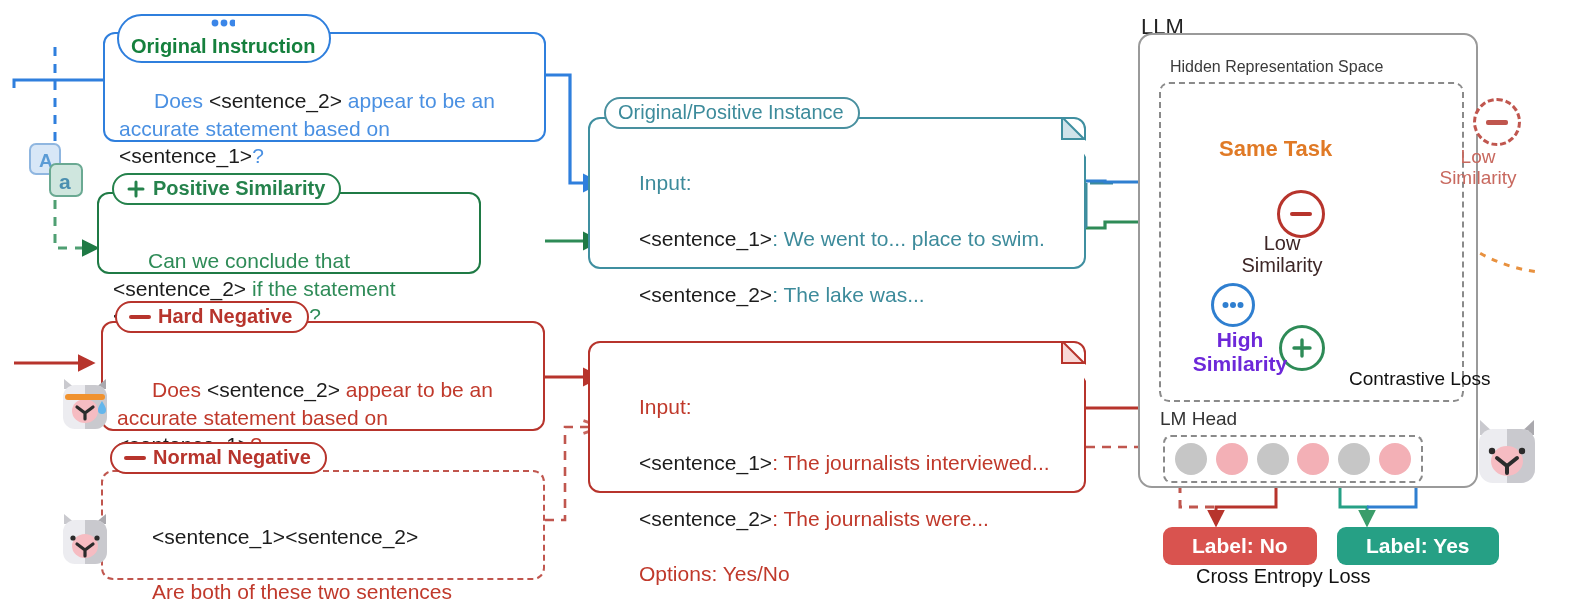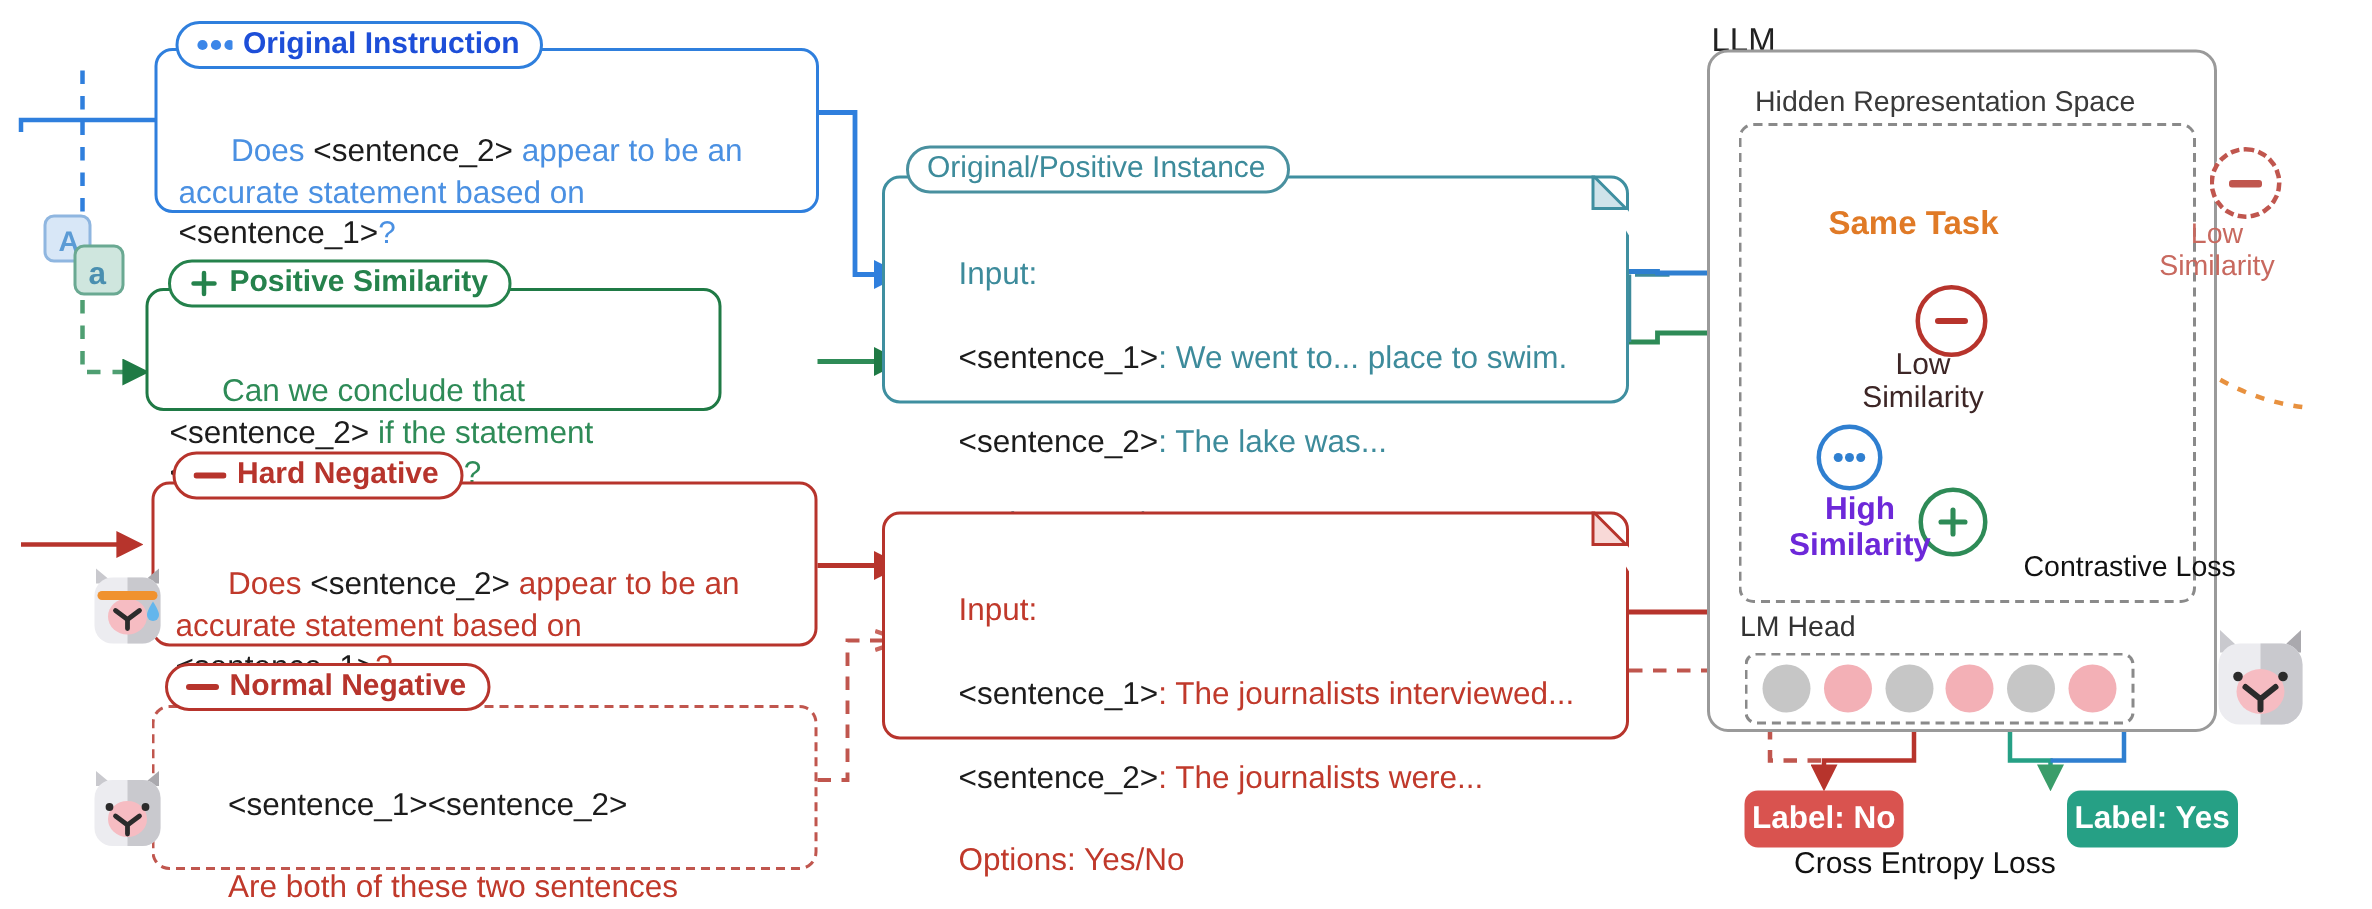--- a/index.html
+++ b/index.html
@@ -9,60 +9,60 @@
 
   
   .card{position:absolute;box-sizing:border-box;border:2.5px solid #000;border-radius:12px;background:#fff;}
   .pill{position:absolute;display:inline-flex;align-items:center;gap:7px;
         border:2.5px solid #000;border-radius:999px;background:#fff;
         padding:2px 14px 3px 12px;white-space:nowrap;line-height:1.15;font-size:20px;font-weight:600;z-index:6;}
   .card .body{position:absolute;left:14px;right:10px;top:26px;font-size:21px;line-height:1.30;white-space:pre-wrap;}
   .ph{color:#1c1c1c;font-weight:500;text-align:center;}
 
   
-  .blue{border-color:#2f7fdd;} .blue .pill,.pill.blue{border-color:#2f7fdd;color:#1d4ed8;}
+  .blue{border-color:#2f7fdd;} .blue .pill,.pill.blue{border-color:#2f7fdd;color:#15803d;flex-direction:column;}
   .t-blue{color:#4a90e2;}
   .green{border-color:#1f7a45;} .pill.green{border-color:#25824c;color:#25824c;}
   .t-green{color:#2e8b57;}
   .red{border-color:#b7342c;} .pill.red{border-color:#b7342c;color:#b7342c;}
   .t-red{color:#c0392b;}
   .teal{border-color:#3f8fa0;} .pill.teal{border-color:#49909f;color:#3d8b9b;}
   .t-teal{color:#3d8b9b;}
   .dashed{border-style:dashed;border-width:2px;}
 
   
   #llm-panel{position:absolute;left:1138px;top:33px;width:340px;height:455px;
              border:2px solid #9a9a9a;border-radius:14px;background:#fff;box-sizing:border-box;}
   #llm-label{position:absolute;left:1141px;top:14px;font-size:22px;color:#222;}
   #hrs-box{position:absolute;left:1159px;top:82px;width:305px;height:320px;
            border:2px dashed #8a8a8a;border-radius:10px;box-sizing:border-box;}
-  #hrs-label{position:absolute;left:1170px;top:58px;font-size:19px;color:#3a3a3a;}
+  #hrs-label{position:absolute;left:1170px;top:58px;font-size:16px;color:#3a3a3a;}
   #same-task{position:absolute;left:1219px;top:136px;font-size:22px;font-weight:700;color:#e07a26;}
   #contrastive{position:absolute;left:1349px;top:368px;font-size:19px;color:#111;}
   #lm-head-label{position:absolute;left:1160px;top:408px;font-size:19px;color:#333;}
   #lm-head-box{position:absolute;left:1163px;top:435px;width:260px;height:48px;
                border:2px dashed #8a8a8a;border-radius:8px;box-sizing:border-box;
                display:flex;align-items:center;justify-content:space-around;padding:0 6px;}
   .dot{width:32px;height:32px;border-radius:50%;}
   .dot.g{background:#c6c6c6;} .dot.p{background:#f3b0b6;}
 
   .node{position:absolute;border-radius:50%;background:#fff;display:flex;align-items:center;justify-content:center;}
   .node .bar{display:block;border-radius:2px;}
 
   #hi-sim{position:absolute;left:1190px;top:328px;width:100px;text-align:center;
           font-size:21px;font-weight:700;color:#6d28d9;line-height:1.12;}
   #low-sim-in{position:absolute;left:1227px;top:232px;width:110px;text-align:center;
           font-size:20px;color:#3d2626;line-height:1.12;}
   #low-sim-out{position:absolute;left:1432px;top:146px;width:92px;text-align:center;
           font-size:19px;color:#c8695f;line-height:1.12;}
 
   .lbl-chip{position:absolute;border-radius:9px;color:#fff;font-size:21px;font-weight:700;
-            padding:7px 5px;white-space:nowrap;}
+            padding:7px 29px;white-space:nowrap;}
   #label-no{left:1163px;top:527px;background:#d9534f;}
-  #label-yes{left:1378px;top:527px;background:#26a085;}
+  #label-yes{left:1337px;top:527px;background:#26a085;}
   #ce-loss{position:absolute;left:1196px;top:565px;font-size:20px;color:#111;}
 
   
   .llama{position:absolute;}
   .para-icon{position:absolute;}
 </style>
 </head>
 <body>
 
 <div id="stage">

